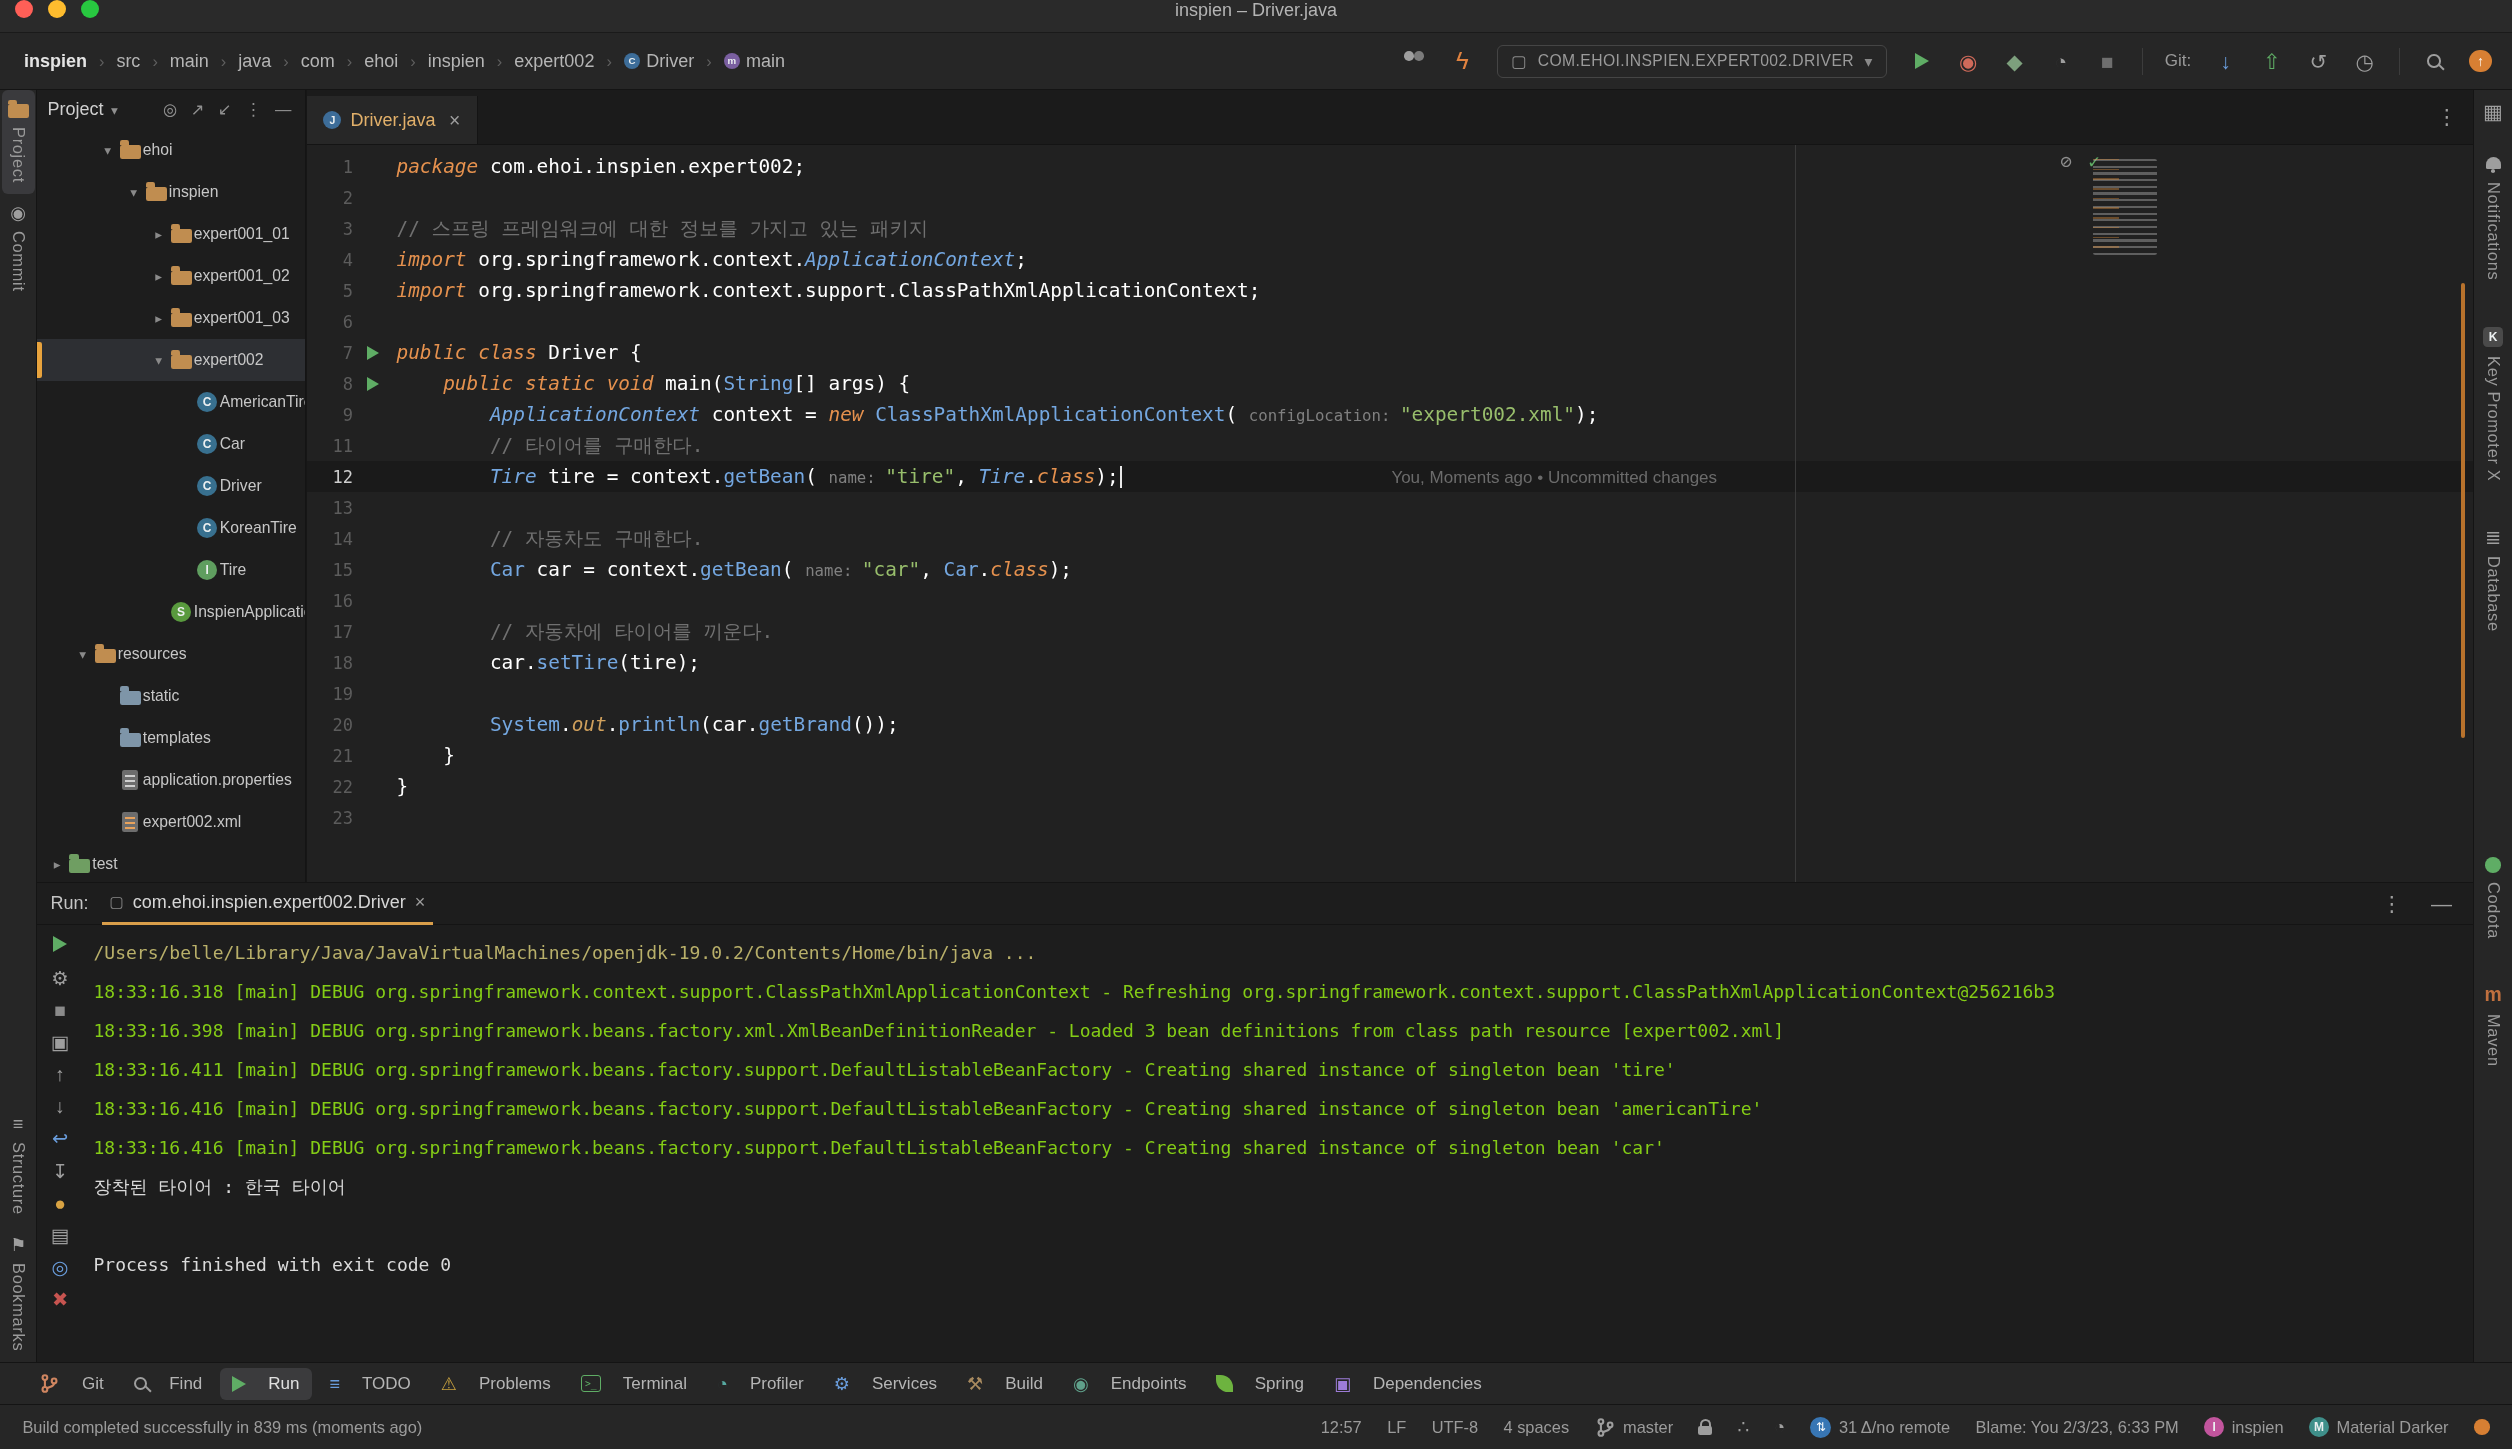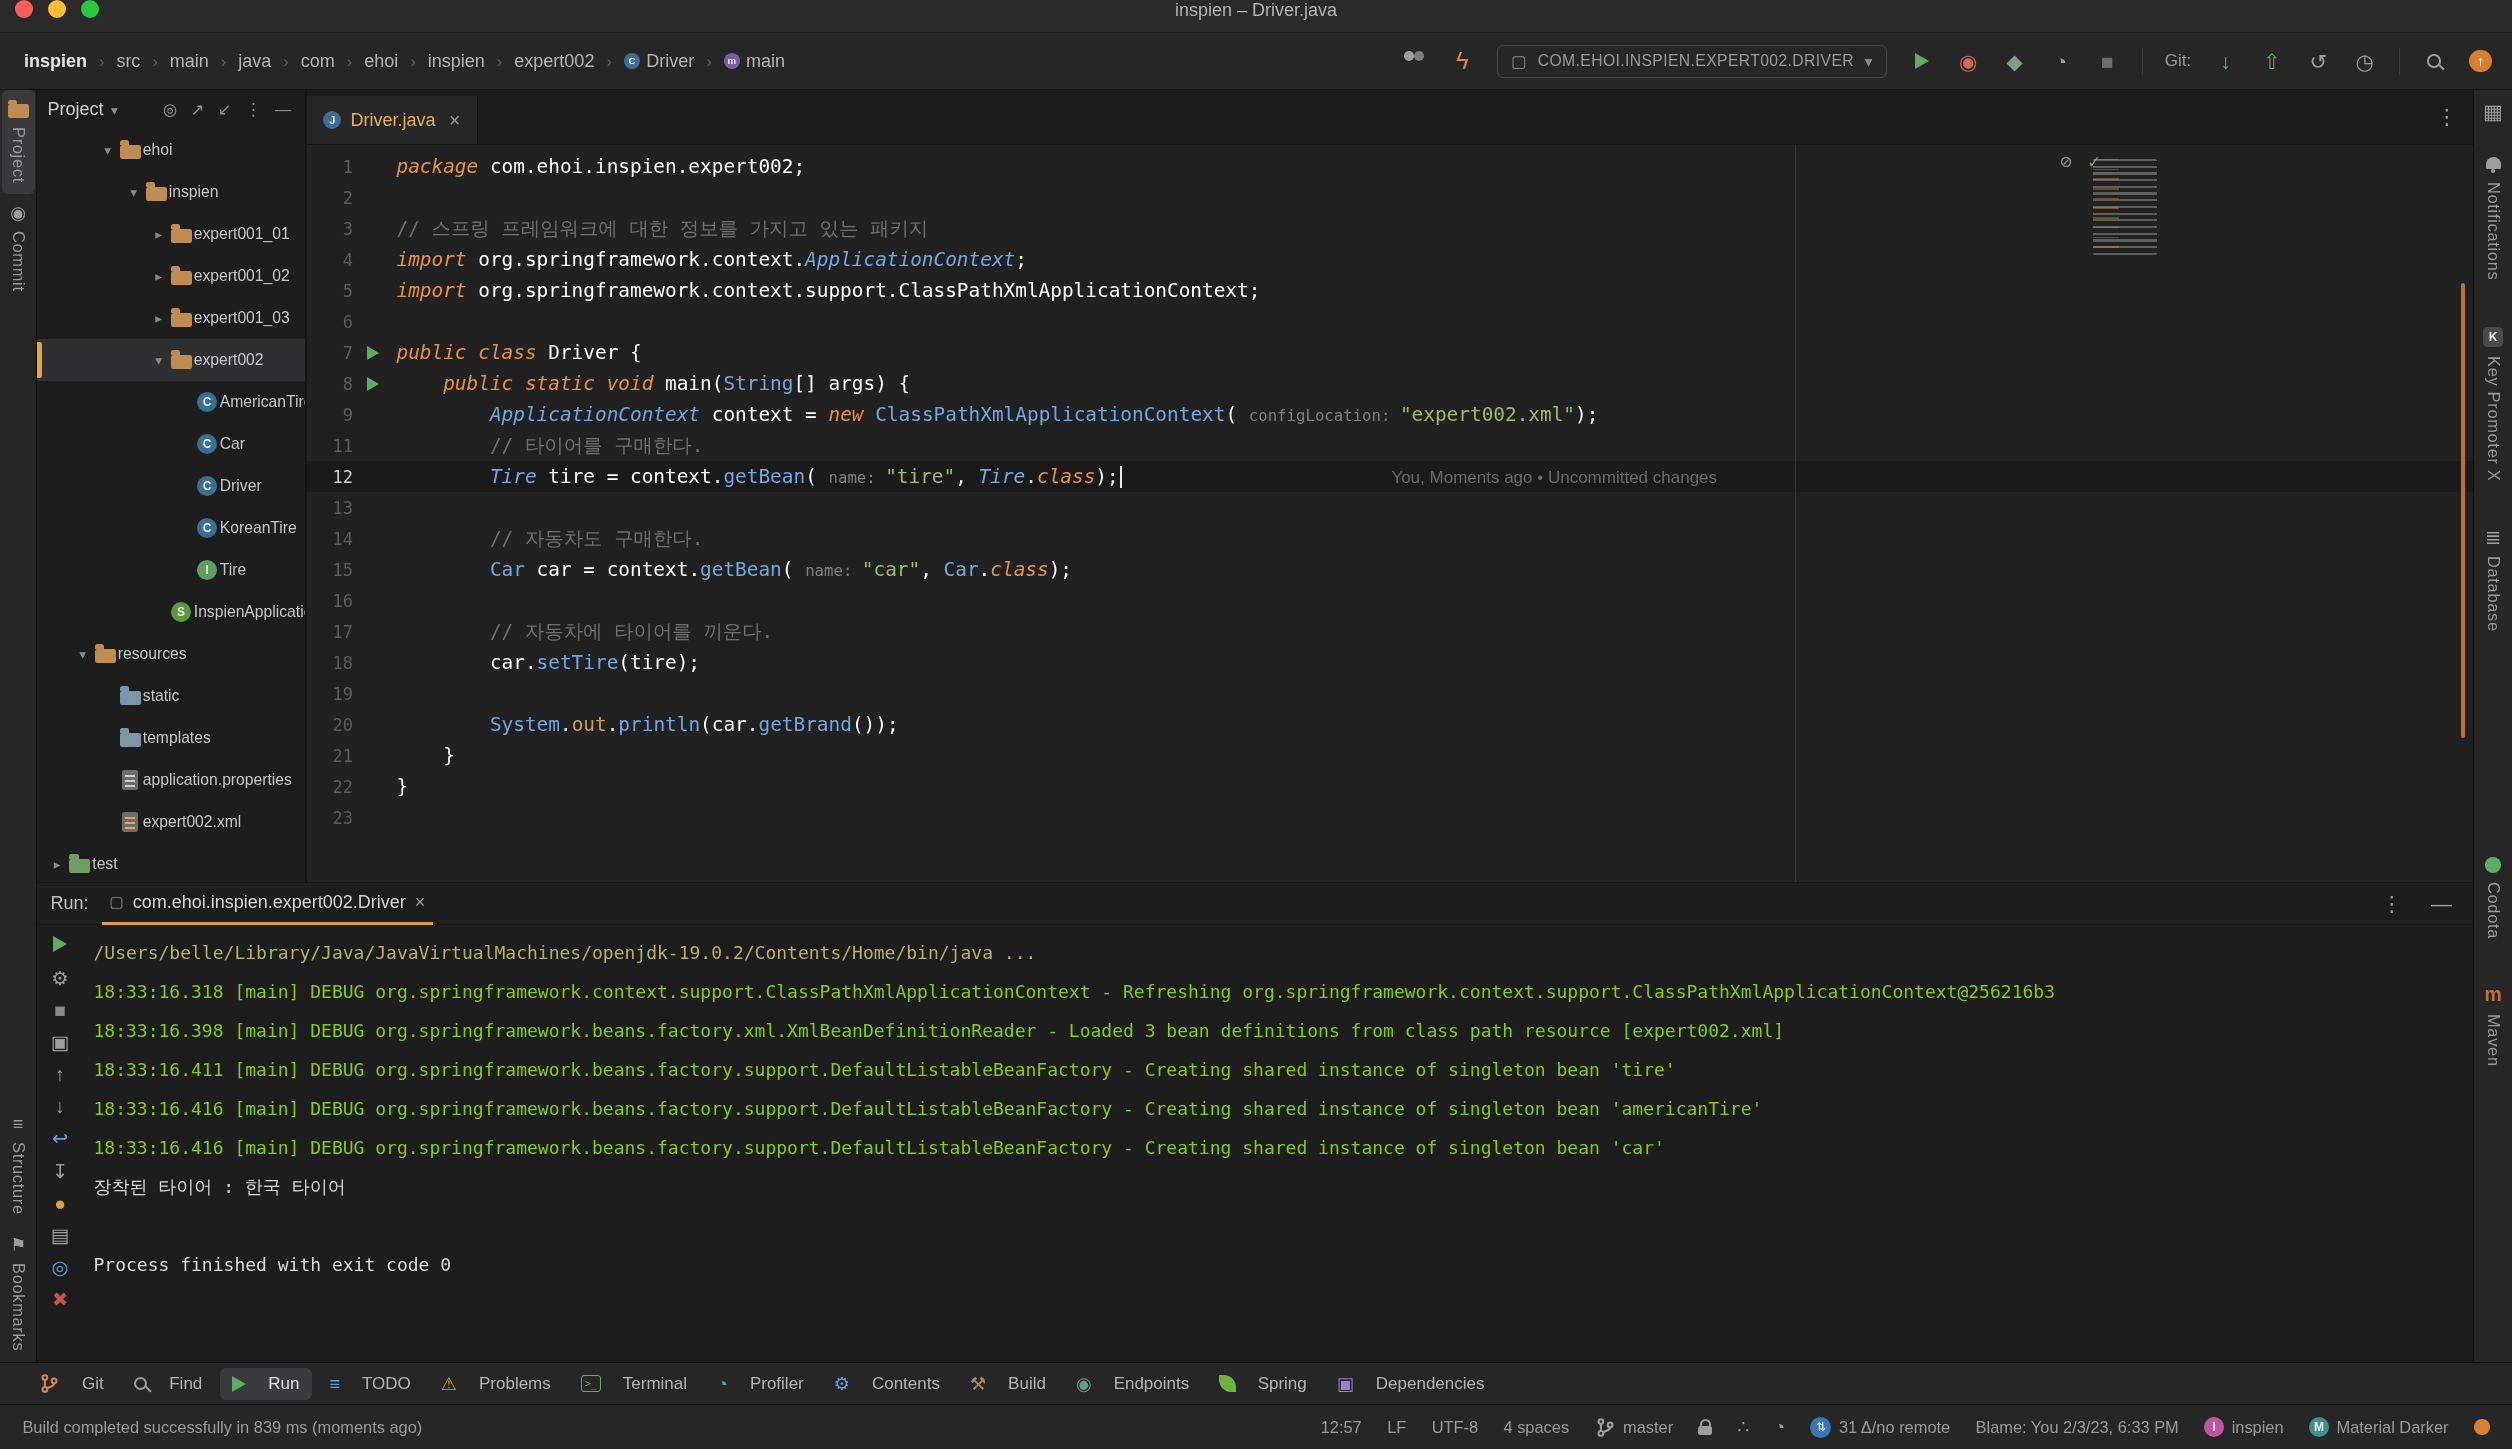--- a/index.html
+++ b/index.html
@@ -64,21 +64,21 @@
   .code-row.hl .gut{color:#cfcfcf}
   .gut-ic{width:39px;display:inline-flex;justify-content:center;flex:none}
   .code-text{padding-left:4.5px}
   .tok-kw{color:#e5914e;font-style:italic}
   .tok-ty{color:#74a7e0;font-style:italic}
   .tok-tyn{color:#74a7e0}
   .tok-mth{color:#74a7e0}
   .tok-str{color:#98be6c}
   .tok-cmt{color:#707070}
   .tok-pl{color:#ffffff}
-  .tok-fld{color:#d0a05c;}
+  .tok-fld{color:#d0a05c;font-style:italic}
   .tok-hint{color:#808080;font-size:15.7px}
   .tok-blame{color:#6b6b6b;font-size:17px;margin-left:269px;font-family:"Liberation Sans",sans-serif}
   .caret{display:inline-block;width:2.2px;height:22.4px;background:#e8e8e8;vertical-align:middle;margin-left:1.5px}
   .guide{position:absolute;top:0;bottom:0;left:1488px;width:0.7px;background:#3a3a3a}
   .inspect{position:absolute;top:4.5px;right:374px;display:flex;gap:16.4px;align-items:center;font-size:19.4px}
   .minimap{position:absolute;top:13.5px;right:317px;width:64px;height:96px;border-radius:2.2px;background:
      repeating-linear-gradient(180deg, rgba(170,170,170,.45) 0 2.2px, transparent 2.2px 6.7px)}
   .minimap::after{content:'';position:absolute;left:0;top:0;width:40%;height:100%;background:
      repeating-linear-gradient(180deg, rgba(216,140,60,.4) 0 1.5px, transparent 1.5px 9.7px)}
   .changebar{position:absolute;right:9px;top:138px;width:4.5px;height:455px;background:#b8722c;border-radius:2.2px}
@@ -555,21 +555,21 @@
     <div class="bb-item">
       <span class="i-term" style="color:#5fad65">&gt;_</span>
       <span>Terminal</span>
     </div>
     <div class="bb-item">
       <span class="i-g" style="color:#56a8a0;font-size:18px">◔</span>
       <span>Profiler</span>
     </div>
     <div class="bb-item">
       <span class="i-g" style="color:#6a9ddc;font-size:18px">⚙</span>
-      <span>Contents</span>
+      <span>Services</span>
     </div>
     <div class="bb-item">
       <span class="i-g" style="color:#a88a5f;font-size:18px">⚒</span>
       <span>Build</span>
     </div>
     <div class="bb-item">
       <span class="i-g" style="color:#5fa08a;font-size:18px">◉</span>
       <span>Endpoints</span>
     </div>
     <div class="bb-item">

